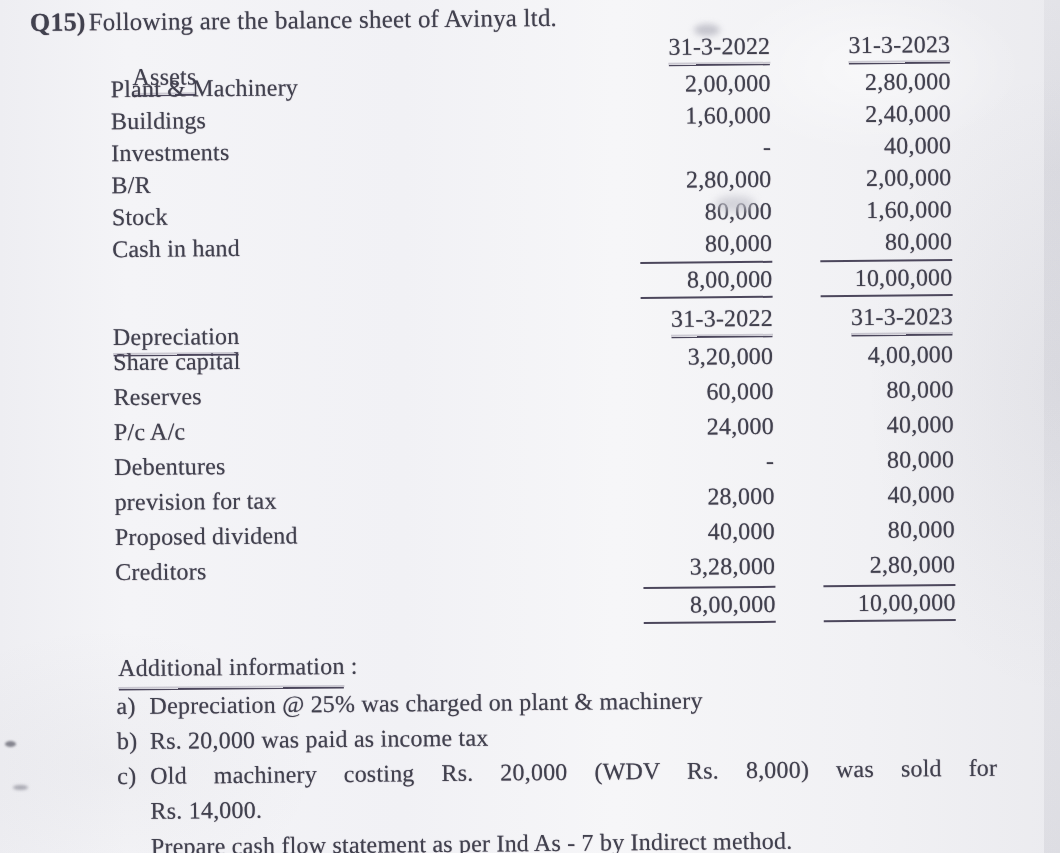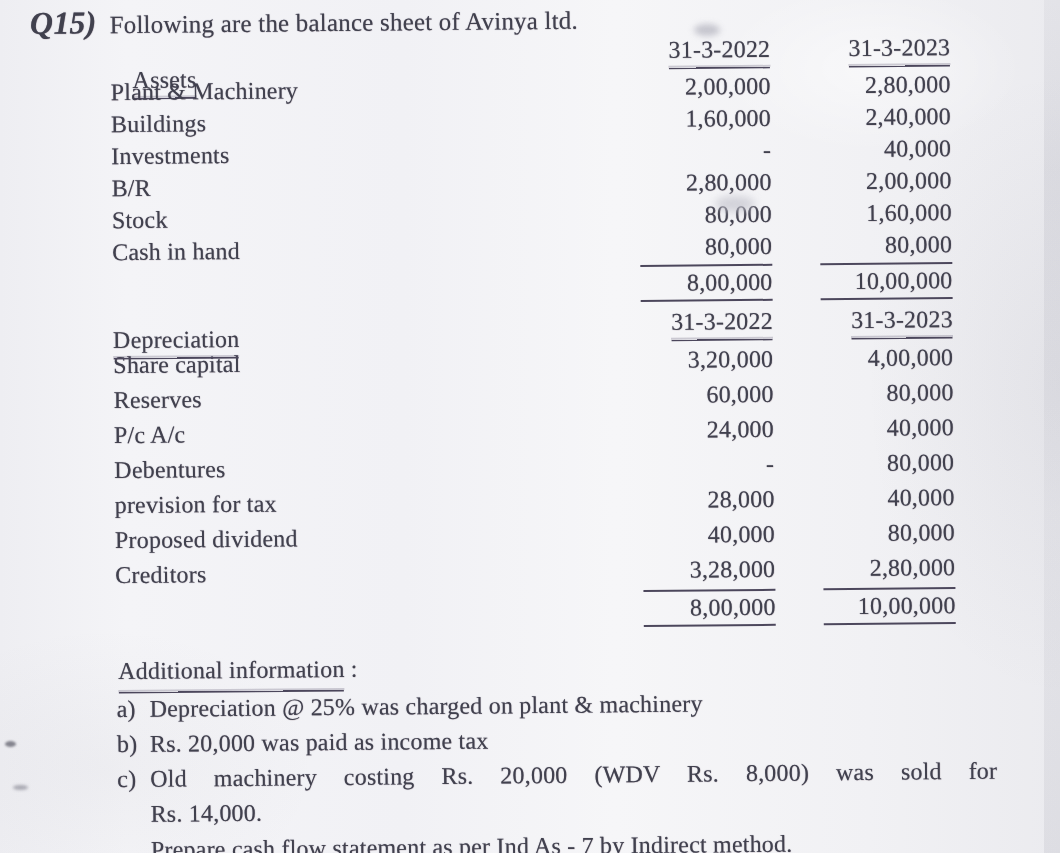--- a/index.html
+++ b/index.html
@@ -18,21 +18,21 @@
   .content{
     position:absolute;left:0;top:6px;width:1000px;
     padding-left:30px;
     transform:rotate(-0.55deg);
     transform-origin:20px 20px;
     color:#41414e;
     text-shadow:0 0 1px rgba(63,63,88,.55), 0.5px 0.5px 0.5px rgba(120,60,60,.12);
     letter-spacing:.2px;
   }
   .qline{font-size:25px;line-height:34px;white-space:nowrap;}
-  .qno{font-weight:bold;font-style:italic;font-size:32px;margin-right:13px;}
+  .qno{font-weight:bold;font-size:26px;margin-right:3px;}
   .sheet{width:920px;font-size:24px;}
   .row{display:flex;height:32px;line-height:32px;}
   .liab-rows .row{height:35px;line-height:35px;}
   .c{white-space:nowrap;}
   .lab{flex:1;padding-left:80px;}
   .v1{width:170px;text-align:right;}
   .v2{width:180px;text-align:right;}
   .uline{display:inline-block;border-bottom:2px solid #50496240;box-shadow:0 2px 0 -0.5px #4c475c;padding-bottom:1px;}
   .hrow{height:34px;line-height:30px;}
   .hrow .v1,.hrow .v2{transform:translateY(-2px);}

